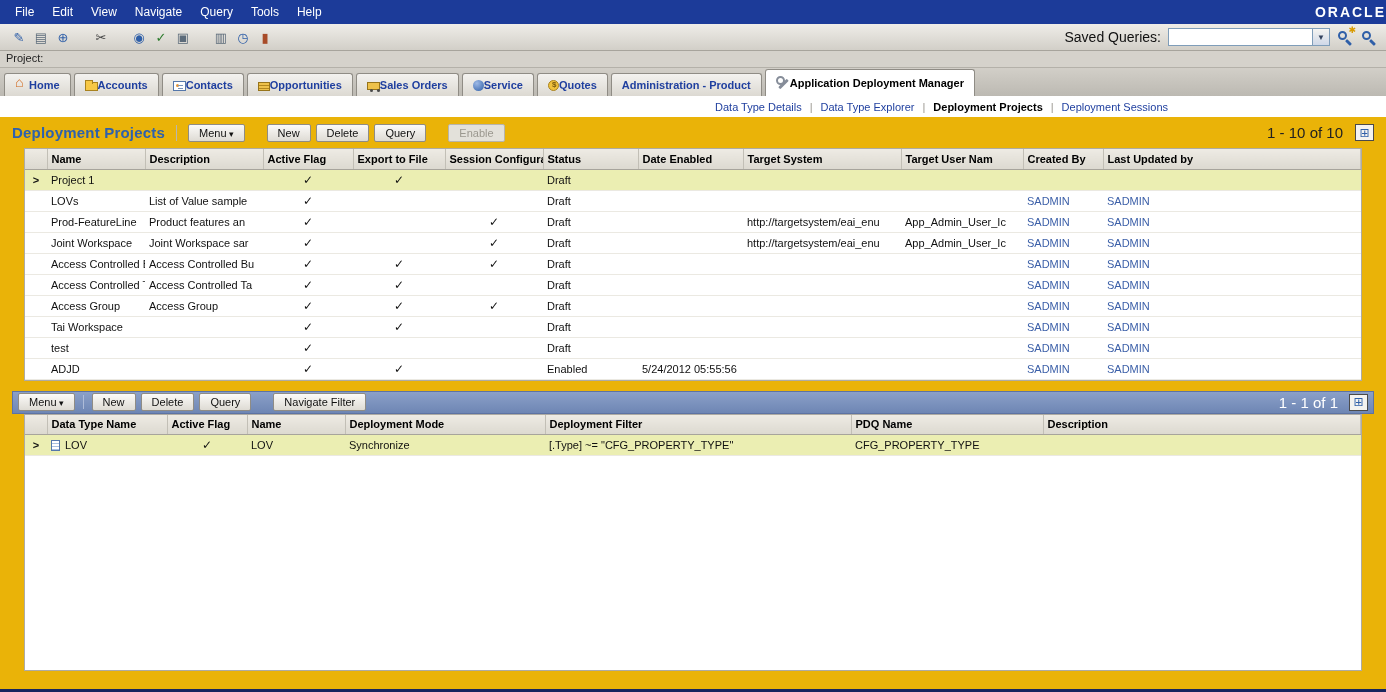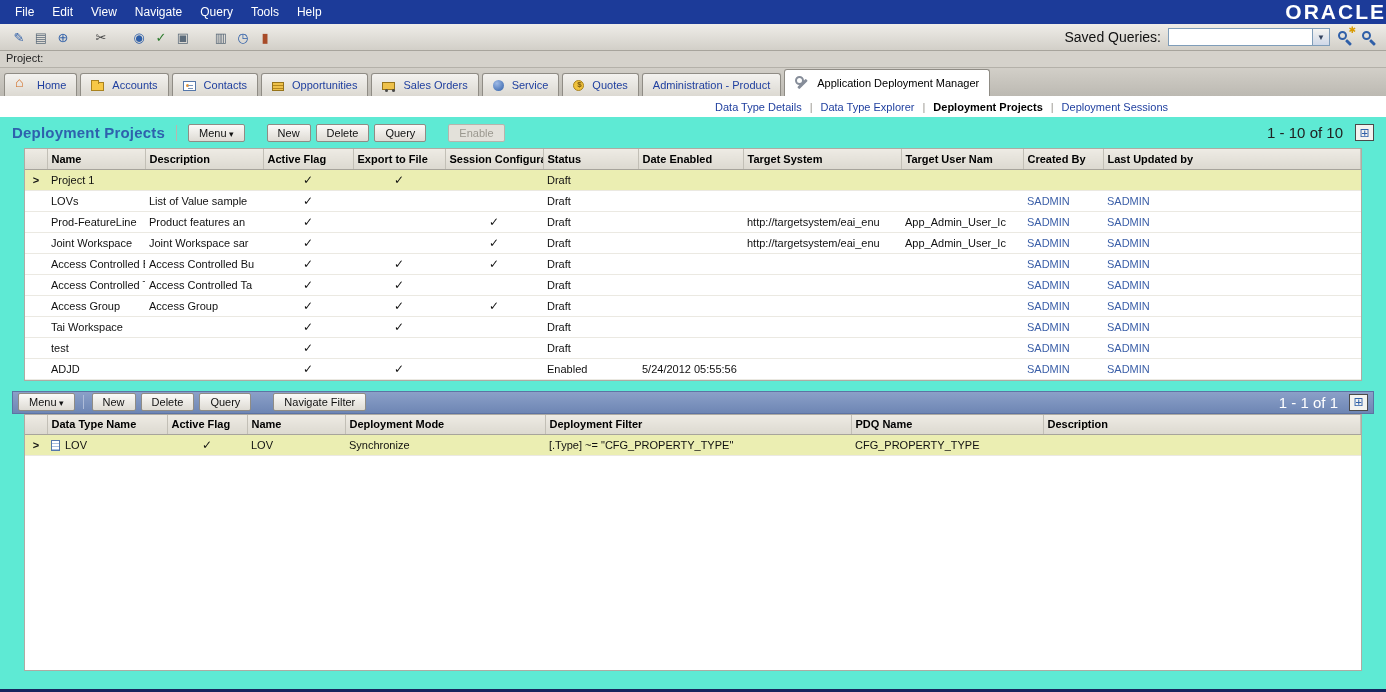--- a/index.html
+++ b/index.html
@@ -1,44 +1,44 @@
 <!DOCTYPE html>
 <html><head>
 <meta charset="utf-8">
 <style>
   *{box-sizing:border-box;margin:0;padding:0}
   html,body{width:1386px;height:692px}
   body{font-family:"Liberation Sans","DejaVu Sans",sans-serif;background:#fff;overflow:hidden}
-  .app{position:relative;width:1386px;height:692px;background:#5eead4;border-bottom:3px solid #17265e}
+  .app{position:relative;width:1386px;height:692px;background:#eab308;border-bottom:3px solid #17265e}
 
   
   .menubar{height:24px;background:#1c3b99;display:flex;align-items:center;color:#fff;padding:0 6px}
   .menu-item{font-size:12px;padding:0 9px;cursor:pointer;white-space:nowrap}
-  .brand{margin-left:auto;font-size:21px;font-weight:bold;letter-spacing:2px;padding-right:0;margin-right:-6px;white-space:nowrap}
+  .brand{margin-left:auto;font-size:14px;font-weight:bold;letter-spacing:2px;padding-right:0;margin-right:-6px;white-space:nowrap}
 
   
   .toolbar{height:27px;background:linear-gradient(#efede8,#d2cfc8);border-bottom:1px solid #a7a49c;display:flex;align-items:center;padding:0 8px}
   .tb-btn{width:22px;height:20px;display:inline-flex;align-items:center;justify-content:center;font-size:13px;border:1px solid transparent;border-radius:2px;cursor:pointer}
   .tb-gap{width:16px;display:inline-block}
   .tb-right{margin-left:auto;display:flex;align-items:center;gap:7px}
   .sq-label{font-size:14px;font-weight:normal;color:#111}
   .combo{display:inline-flex;width:162px;height:18px;background:#fff;border:1px solid #7f9db9;cursor:pointer}
   .combo-text{flex:1;font-size:11px;padding:1px 3px;overflow:hidden}
   .combo-btn{width:17px;background:linear-gradient(#f5f4f1,#cfd8e8);border-left:1px solid #7f9db9;font-size:8px;display:flex;align-items:center;justify-content:center;color:#33435f}
   .mag-icon{position:relative;width:17px;height:17px;display:inline-block;cursor:pointer}
   .mag-icon i{position:absolute;left:1px;top:2px;width:9px;height:9px;border:2px solid #2f5fa8;border-radius:50%}
   .mag-icon::after{content:"";position:absolute;width:7px;height:3px;background:#2f5fa8;transform:rotate(45deg);left:8px;top:12px;border-radius:1px}
   .mag-icon b{position:absolute;right:-2px;top:-4px;color:#d99a00;font-size:9px;font-weight:bold}
 
   
   .project-bar{height:17px;background:#d5d2cb;border-bottom:1px solid #b4b1a9;font-size:11px;padding:1px 6px;color:#222}
 
   
   .tabbar{height:28px;background:linear-gradient(#d2cfc8,#bcb9b2);display:flex;align-items:flex-end;padding:0 4px;gap:3px}
-  .tab{display:inline-flex;align-items:center;gap:8px;height:23px;padding:0 10px;background:linear-gradient(#f3f2ef,#dcd9d2);border:1px solid #8f8c85;border-bottom:none;border-radius:3px 3px 0 0;font-size:11px;font-weight:normal;color:#1f3f9f;cursor:pointer;white-space:nowrap}
+  .tab{display:inline-flex;align-items:center;gap:0;height:23px;padding:0 10px;background:linear-gradient(#f3f2ef,#dcd9d2);border:1px solid #8f8c85;border-bottom:none;border-radius:3px 3px 0 0;font-size:11px;font-weight:bold;color:#1f3f9f;cursor:pointer;white-space:nowrap}
   .tab.active{background:#fff;color:#000;height:27px}
   .tabicon{display:inline-block;width:14px;height:12px;position:relative;flex:0 0 auto}
   .ic-home::before{content:"⌂";position:absolute;left:0;top:-4px;color:#d2691e;font-weight:bold;font-size:14px;line-height:14px}
   .ic-folder{width:13px;height:9px;margin-top:2px;background:#f7c846;border:1px solid #a9821e}
   .ic-folder::before{content:"";position:absolute;top:-3px;left:-1px;width:6px;height:3px;background:#f7c846;border:1px solid #a9821e;border-bottom:none}
   .ic-card{width:13px;height:10px;background:#fff;border:1px solid #5577aa;margin-top:1px}
   .ic-card::before{content:"";position:absolute;left:2px;top:2px;width:3px;height:3px;border-radius:50%;background:#e2953a}
   .ic-card::after{content:"";position:absolute;right:2px;top:3px;width:5px;height:1px;background:#7a94ba;box-shadow:0 3px #7a94ba}
   .ic-bars{width:12px;height:9px;margin-top:2px;border:1px solid #97741a;background:repeating-linear-gradient(180deg,#eec14a 0 2px,#b4881e 2px 3px)}
   .ic-cart{width:13px;height:8px;margin-top:1px;background:#eec14a;border:1px solid #97741a}

